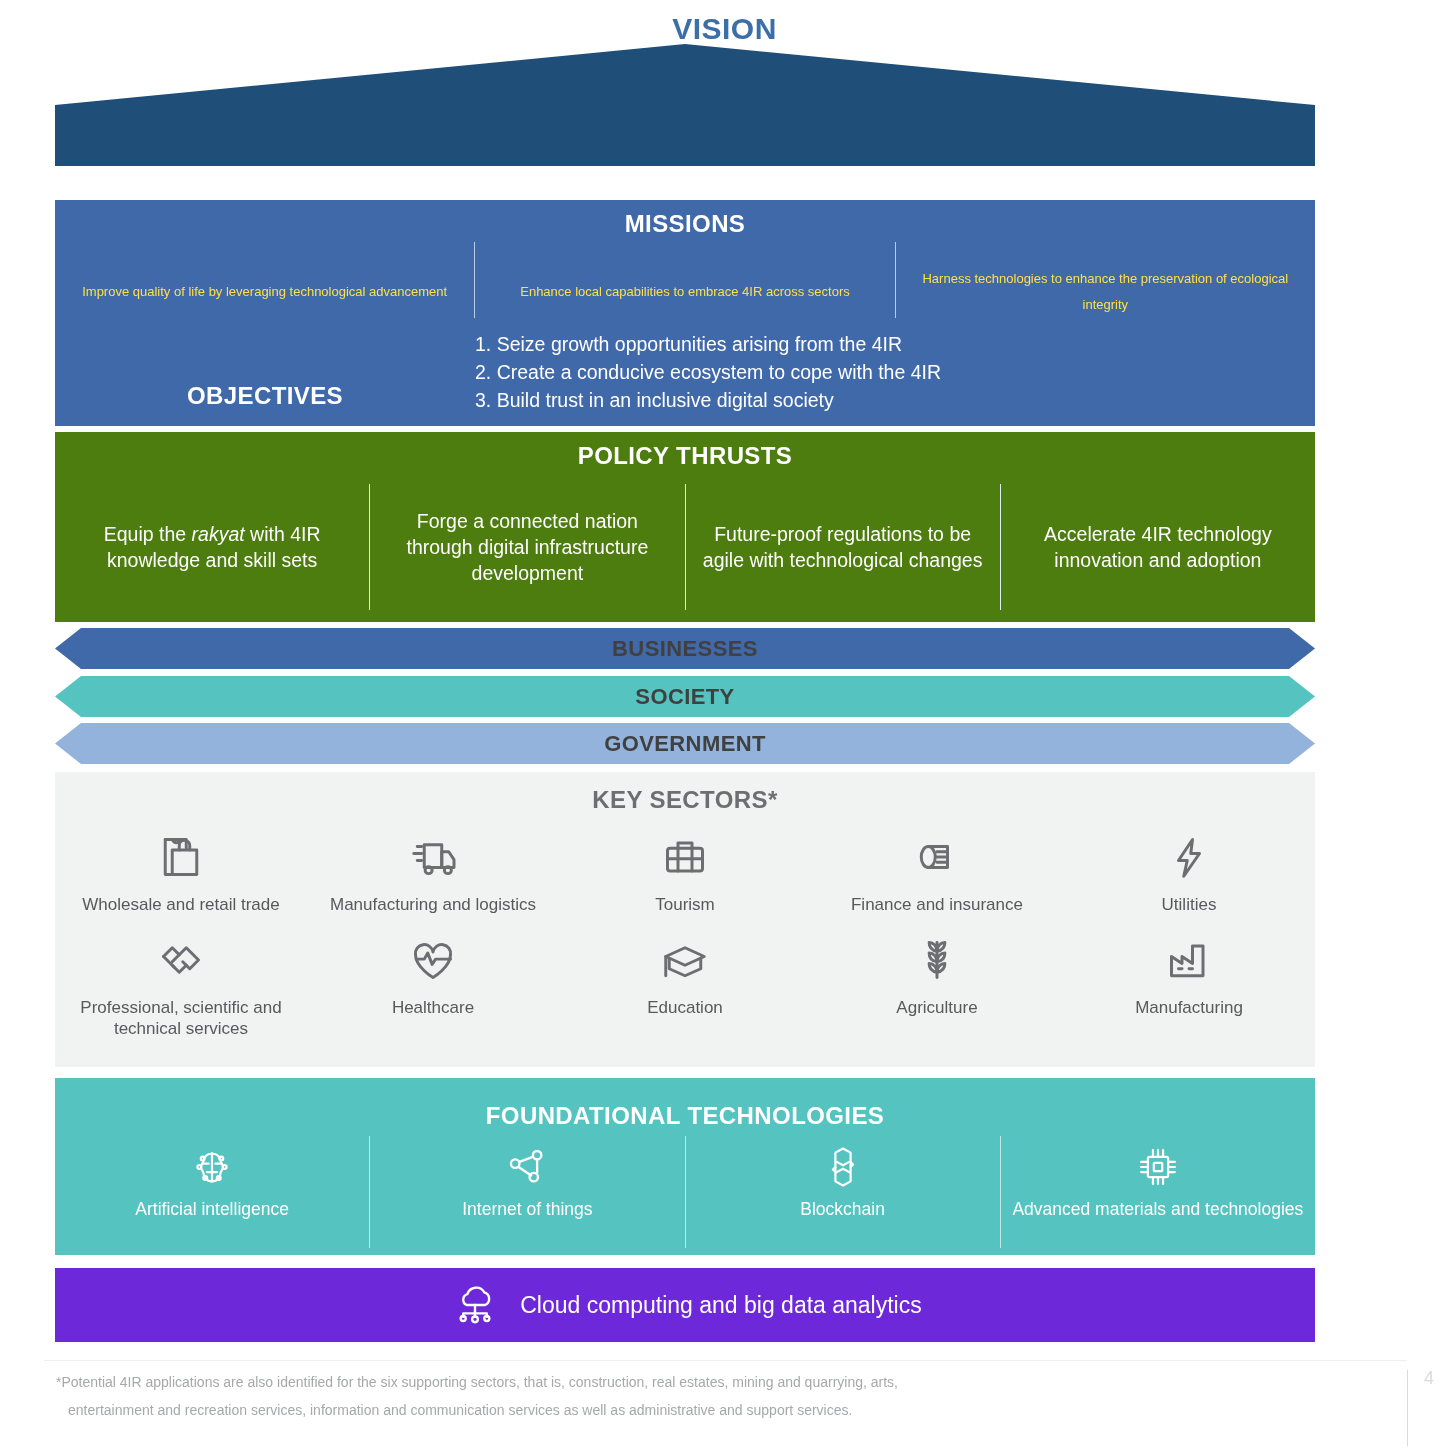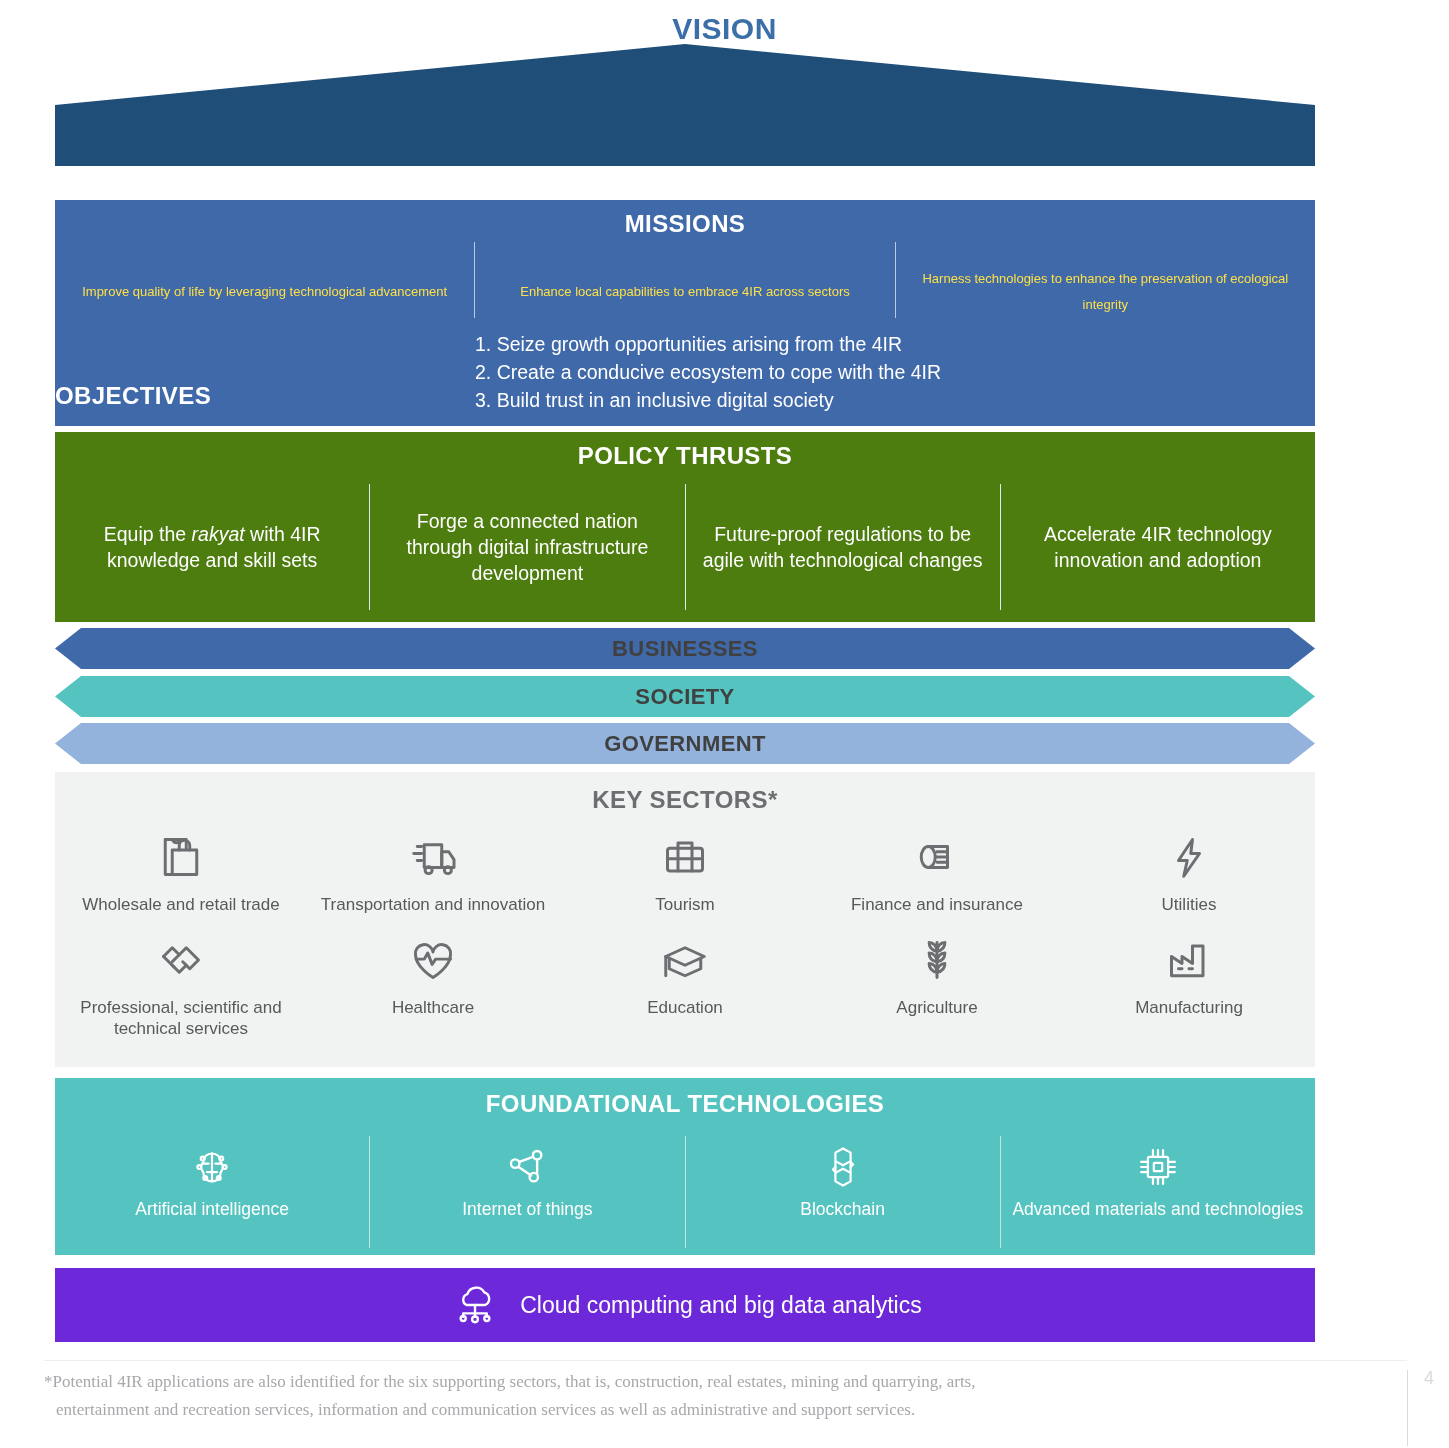--- a/index.html
+++ b/index.html
@@ -47,21 +47,21 @@
     flex:1;display:flex;align-items:center;justify-content:center;
     color:#fde047;font-size:13px;line-height:26px;text-align:center;
     padding:0 16px;box-sizing:border-box;
   }
   .missions-cols .col + .col{border-left:1.5px solid #b9cbe4;}
 
   
   #objectives{top:318px;height:108px;background:#4069a9;}
   .obj-wrap{display:flex;height:108px;align-items:center;}
   .obj-label{
-    width:420px;color:#fff;font-weight:bold;font-size:24px;
+    width:420px;text-align:center;color:#fff;font-weight:bold;font-size:24px;
     letter-spacing:.4px;
     margin-top:48px;
   }
   .obj-list{color:#fff;font-size:19.5px;line-height:28px;}
   .obj-list div{white-space:nowrap;}
 
   
   #policy{top:432px;height:190px;background:#4d7c0f;}
   #policy .band-title{padding-top:10px;}
   .policy-cols{
@@ -105,42 +105,42 @@
   .sector .ico{height:62px;display:flex;align-items:center;justify-content:center;}
   .sector .cap{margin-top:6px;padding:0 6px;}
   #sector-row-1{margin-top:12px;}
   #sector-row-2{margin-top:14px;}
 
   
   #foundational{
     position:absolute;left:55px;top:1078px;width:1260px;height:177px;
     background:#55c4c0;
   }
-  #foundational .band-title{padding-top:12px;}
+  #foundational .band-title{padding-top:12px;margin-top:12px;}
   .ft-cols{display:flex;position:absolute;left:0;top:58px;width:1260px;height:112px;}
   .ft-cols .col{
     flex:1;display:flex;flex-direction:column;align-items:center;justify-content:flex-start;
     color:#fff;font-size:17.5px;line-height:22px;text-align:center;
     box-sizing:border-box;padding:0 10px;
   }
   .ft-cols .col + .col{border-left:1.5px solid #bfe7e5;}
   .ft-cols .ico{height:62px;display:flex;align-items:center;justify-content:center;}
 
   
   #cloud{
     position:absolute;left:55px;top:1268px;width:1260px;height:74px;
     background:#6d28d9;display:flex;align-items:center;justify-content:center;
   }
   #cloud .ico{margin-right:18px;display:flex;align-items:center;}
   #cloud .txt{color:#fff;font-size:23px;}
 
   
   #footnote{
-    position:absolute;left:44px;top:1368px;width:1260px;
-    color:#a6a8ab;font-size:17px;line-height:28px;font-family:Liberation Serif, serif;
+    position:absolute;left:56px;top:1368px;width:1260px;
+    color:#a6a8ab;font-size:14px;line-height:28px;
   }
   #footnote div{white-space:nowrap;}
   #footnote .ln2{padding-left:12px;}
   .edge-rule{
     position:absolute;left:1407px;top:1370px;width:1px;height:76px;
     background:#d9dadb;
   }
   .edge-mark{
     position:absolute;left:1424px;top:1368px;
     color:#d9dadb;font-size:18px;
@@ -239,21 +239,21 @@
       <div class="sector">
         <div class="ico">
           <svg width="56" height="56" viewBox="0 0 64 64" fill="none" stroke="#6d6e71" stroke-width="3.4" stroke-linecap="round" stroke-linejoin="round">
             <path d="M22 18h20v26H22z"></path>
             <path d="M42 26h8l6 9v9h-14z"></path>
             <circle cx="27" cy="47" r="4"></circle>
               <circle cx="49" cy="47" r="4"></circle>
             <path d="M14 20h5M10 28h9M14 36h5"></path>
           </svg>
         </div>
-        <div class="cap">Transportation and innovation</div>
+        <div class="cap">Manufacturing and logistics</div>
       </div>
 
       <div class="sector">
         <div class="ico">
           <svg width="56" height="56" viewBox="0 0 64 64" fill="none" stroke="#6d6e71" stroke-width="3.4" stroke-linecap="round" stroke-linejoin="round">
             <rect x="12" y="22" width="40" height="26" rx="3"></rect>
             <path d="M24 22v-6h16v6"></path>
             <path d="M24 22v26M40 22v26"></path>
             <path d="M12 34h40"></path>
           </svg>

